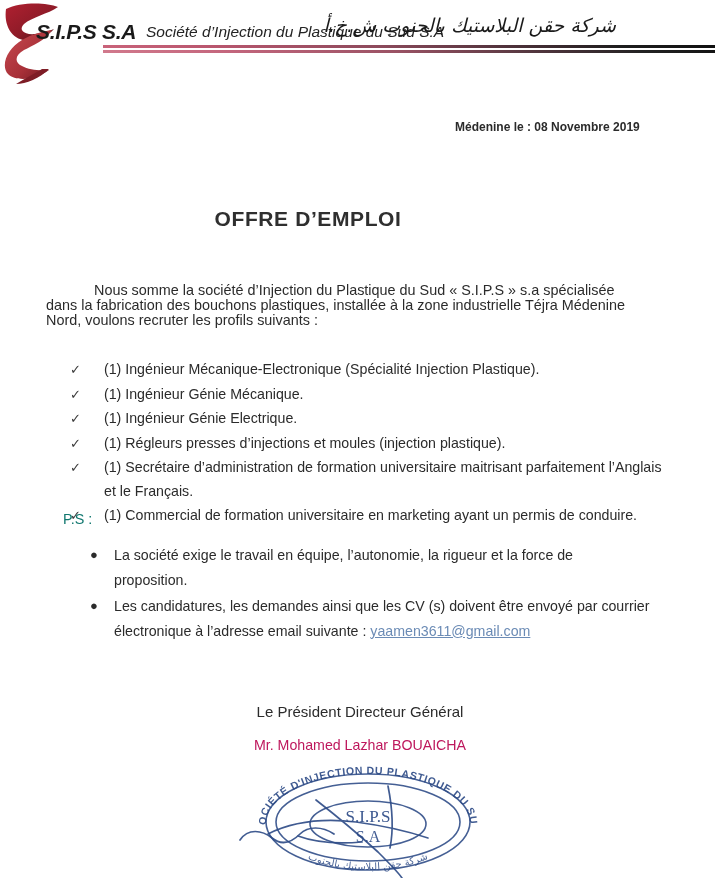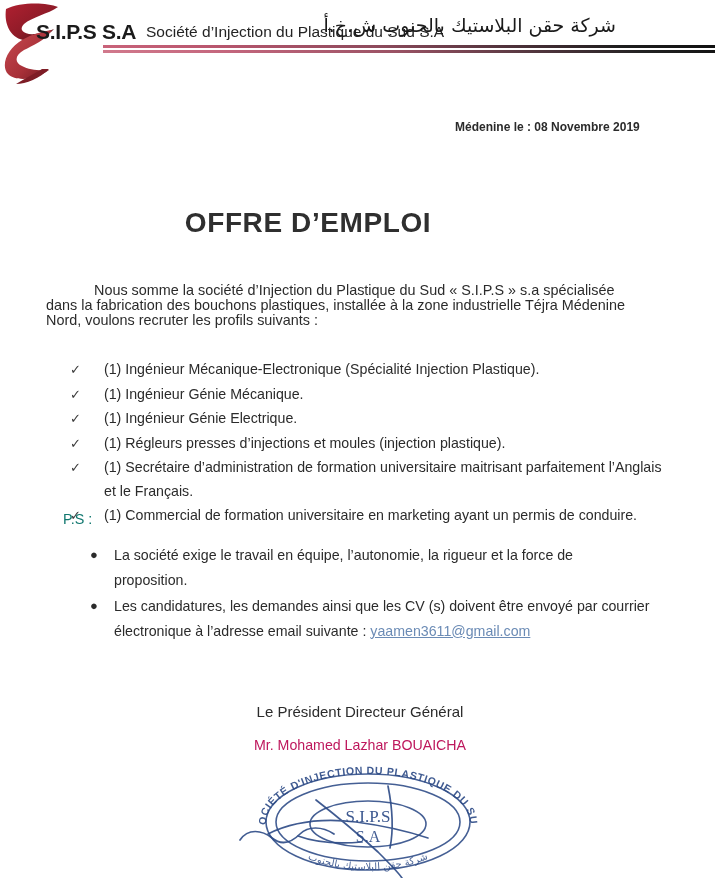--- a/index.html
+++ b/index.html
@@ -15,20 +15,21 @@
     color: #2b2b2b;
     overflow: hidden;
   }
 
   
   #letterhead {
     position: absolute;
     left: 0; top: 0;
     width: 624px;
     height: 92px;
+    font-style: italic;
   }
   #logo-mark {
     position: absolute;
     left: 2px; top: 0px;
     width: 66px; height: 88px;
   }
   #brand-name {
     position: absolute;
     left: 36px; top: 20px;
     font-size: 21px;
@@ -75,21 +76,21 @@
     color: #2b2b2b;
     white-space: nowrap;
   }
 
   
   #doc-title {
     position: absolute;
     left: 0; top: 207px;
     width: 616px;
     text-align: center;
-    font-size: 28px;
+    font-size: 21px;
     font-weight: bold;
     letter-spacing: 0.6px;
     color: #2f2f2f;
   }
 
   
   #intro-paragraph {
     position: absolute;
     left: 46px; top: 283px;
     width: 594px;

